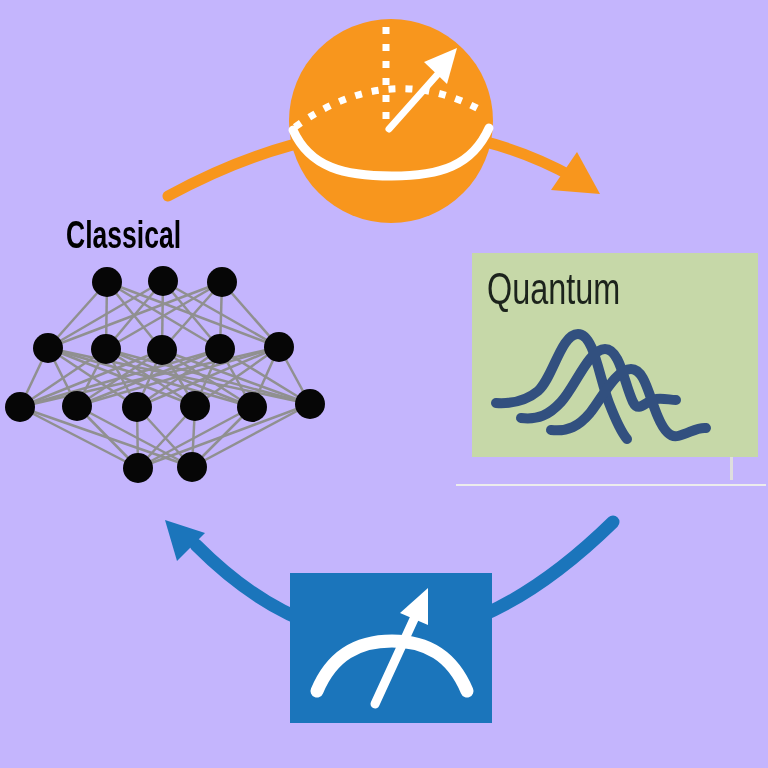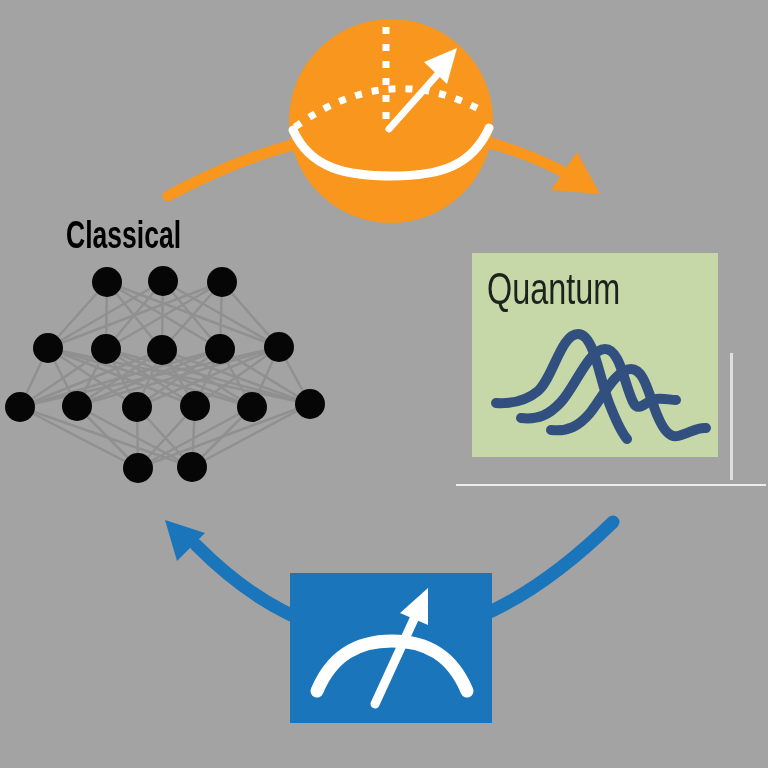--- a/index.html
+++ b/index.html
@@ -5,21 +5,21 @@
   html, body {
     margin: 0;
     padding: 0;
     background: #ffffff;
     font-family: "Liberation Sans", sans-serif;
   }
   .stage {
     position: relative;
     width: 768px;
     height: 768px;
-    background: #a3a3a3;
+    background: #c4b5fd;
     overflow: hidden;
   }
   .stage > svg.main {
     position: absolute;
     left: 0; top: 0;
   }
   
   .orange-arc {
     fill: none;
     stroke: var(--orange);
@@ -85,21 +85,21 @@
     color: var(--text_black);
     transform: scaleX(0.68);
     transform-origin: 0 0;
     white-space: nowrap;
   }
   
   .quantum-box {
     position: absolute;
     left: 472px;
     top: 253px;
-    width: 246px;
+    width: 286px;
     height: 204px;
     background: var(--green_bg);
   }
   .quantum-label {
     position: absolute;
     left: 15px;
     top: 12px;
     font-size: 45px;
     line-height: 1.05;
     font-weight: normal;

